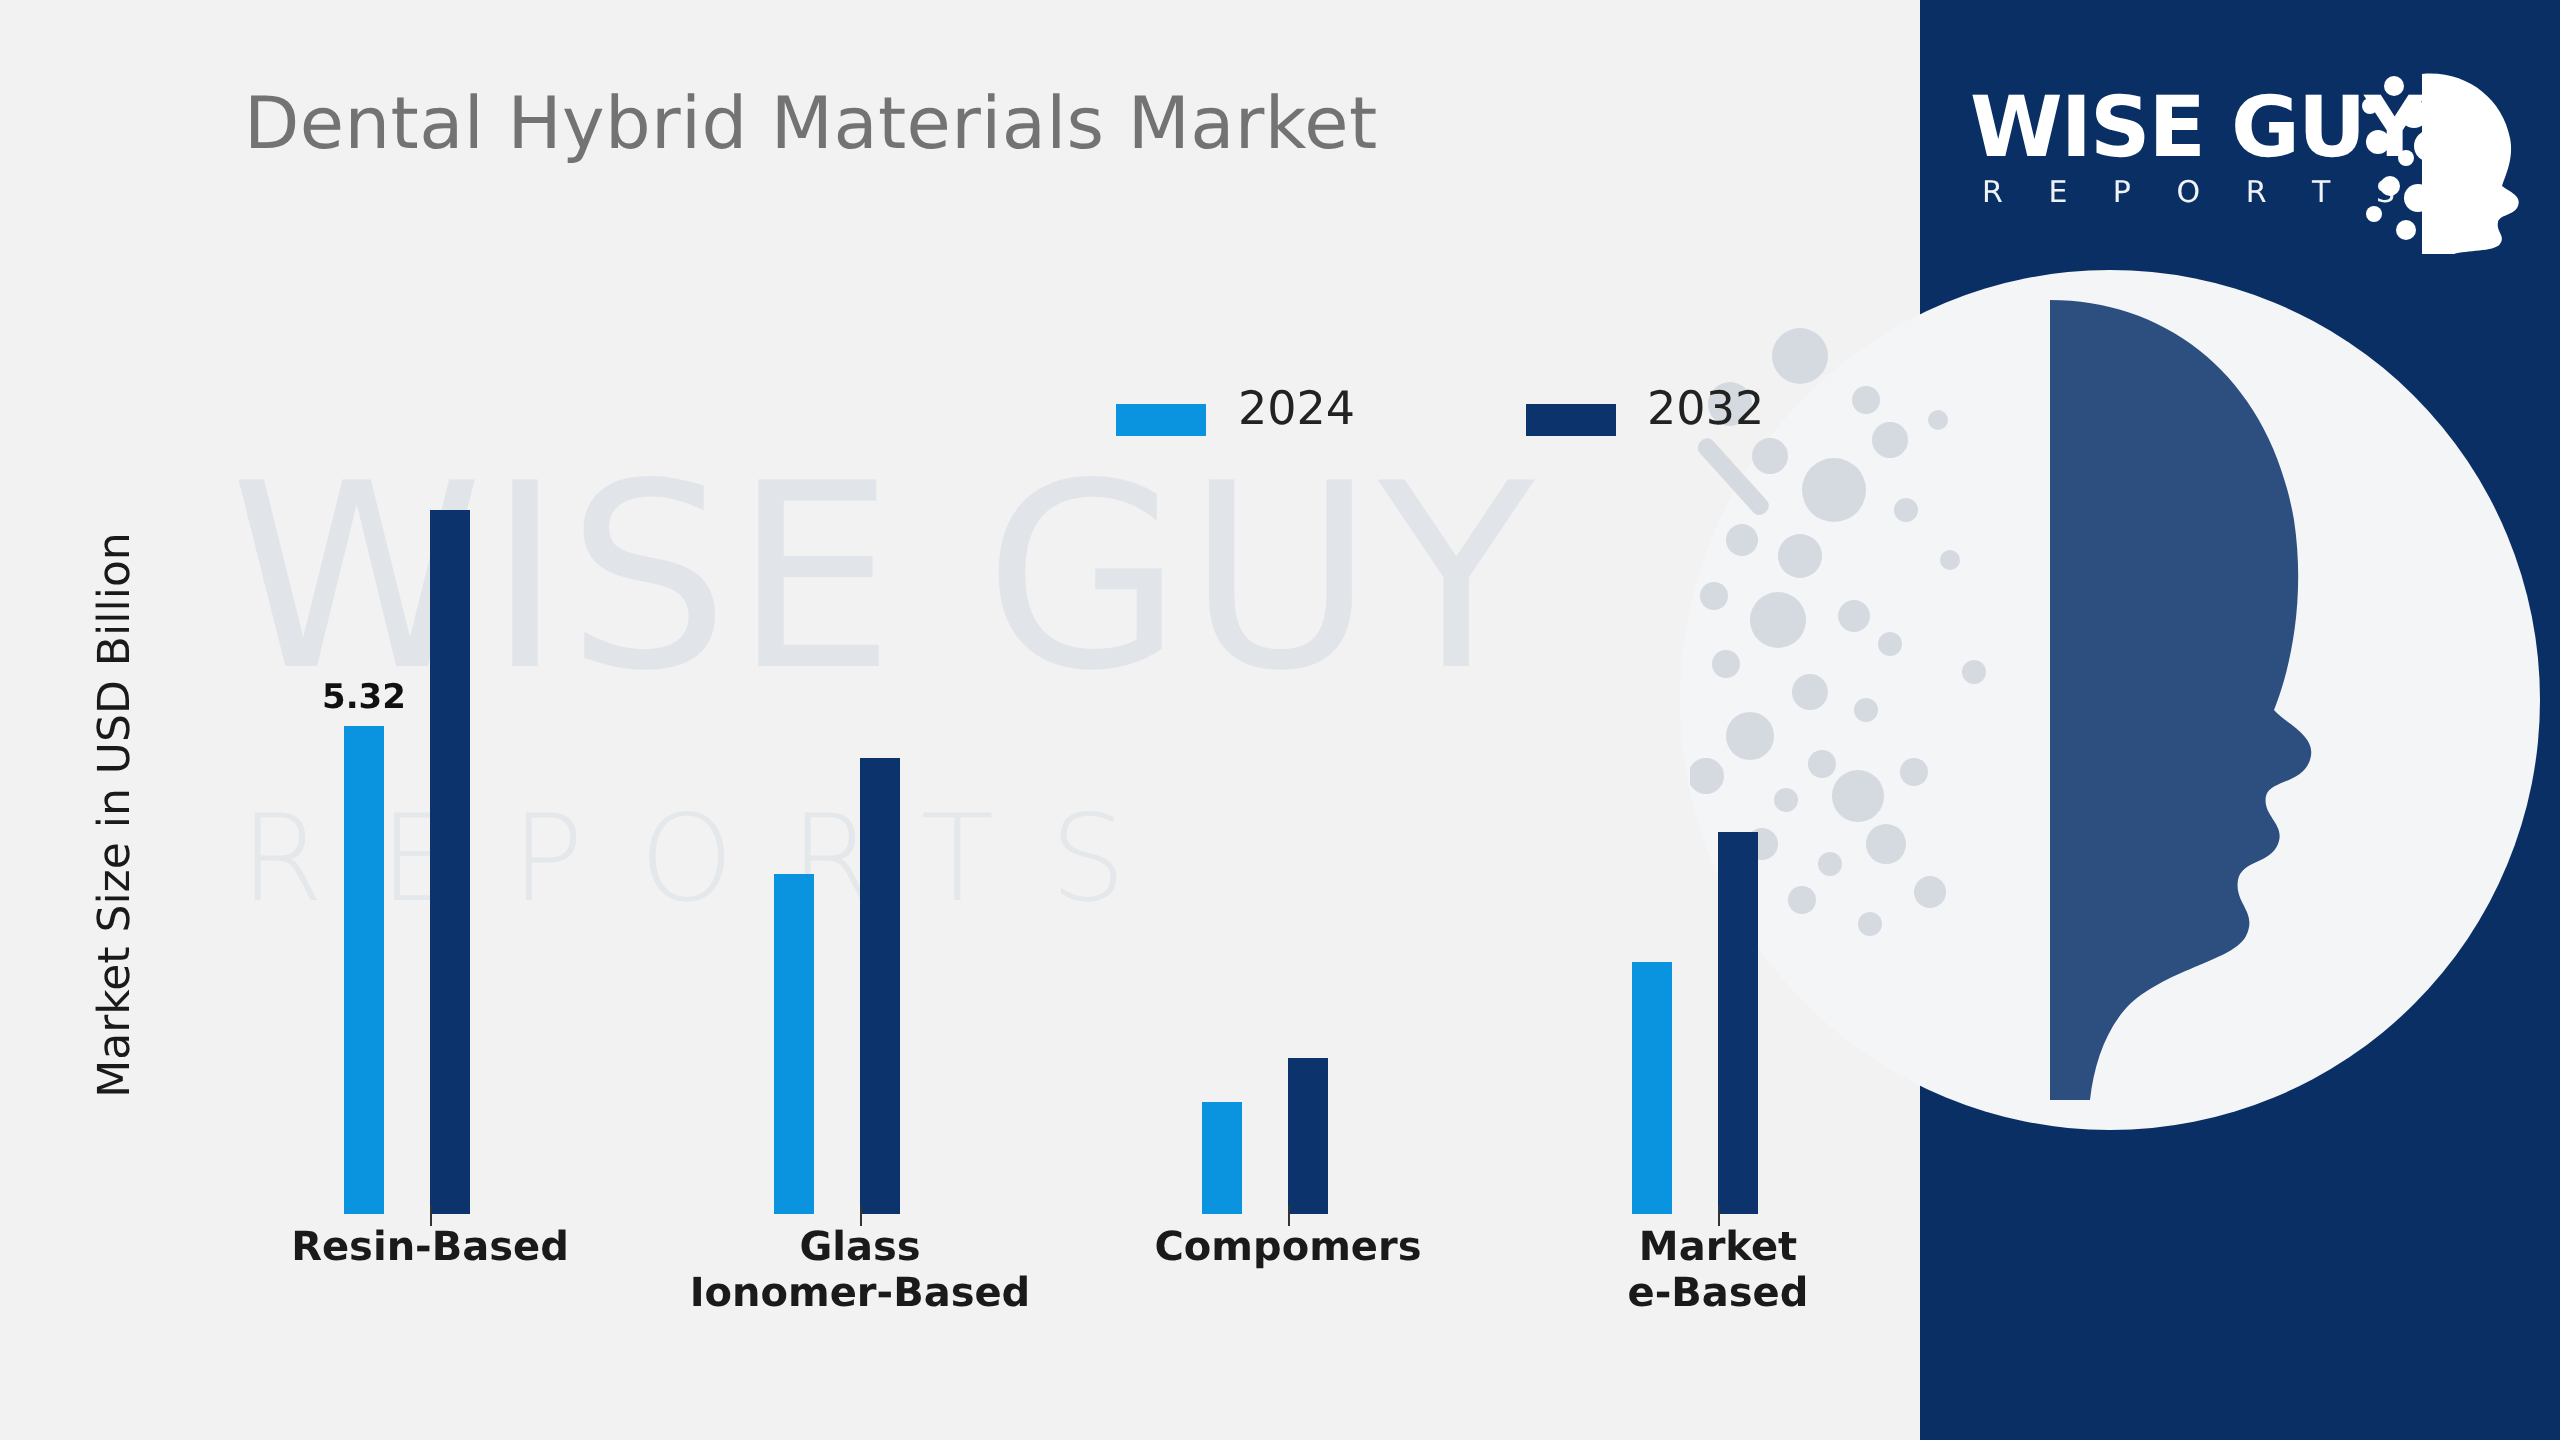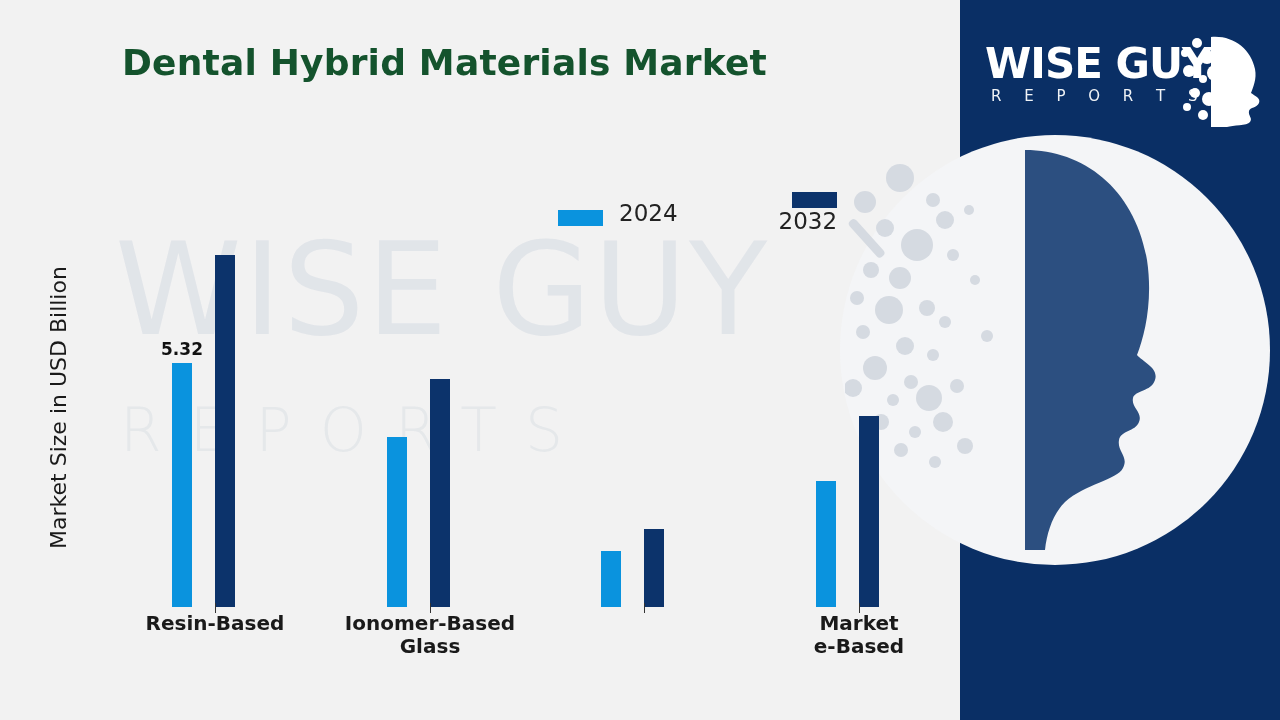--- a/index.html
+++ b/index.html
@@ -46,21 +46,21 @@
   .wm-line2 {
     position:absolute; left:120px; top:395px;
     font-size:60px; font-weight:300; letter-spacing:28px;
     color:#e4e7ea; opacity:.9; white-space:nowrap;
     font-family:"DejaVu Sans", sans-serif;
   }
 
   
   .chart-title {
     position:absolute; left:122px; top:42px;
-    font-size:36px; font-weight:700; color:#14532d;
+    font-size:36px; font-weight:400; color:#737373;
     letter-spacing:.2px; z-index:6; white-space:nowrap;
   }
 
   
   .logo { position:absolute; left:985px; top:35px; width:280px; height:90px; z-index:7; }
   .logo-word {
     position:absolute; left:0; top:4px;
     font-size:42px; font-weight:700; color:#ffffff;
     letter-spacing:-1px; white-space:nowrap;
     font-family:"DejaVu Sans", sans-serif;
@@ -69,21 +69,21 @@
     position:absolute; left:6px; top:52px;
     font-size:15px; font-weight:400; color:#f0f3f6;
     letter-spacing:9px; white-space:nowrap;
     font-family:"DejaVu Sans", sans-serif;
   }
   .logo-head { position:absolute; left:196px; top:0px; width:84px; height:92px; }
 
   
   .legend { position:absolute; left:558px; top:192px; z-index:6; display:flex; align-items:center; gap:0; }
   .legend-item { display:flex; align-items:flex-end; }
-  .legend-item + .legend-item { margin-left:85px;flex-direction:column; }
+  .legend-item + .legend-item { margin-left:85px; }
   .legend-swatch { width:45px; height:16px; display:block; }
   .legend-label { margin-left:16px; font-size:23px; color:#222; font-family:"DejaVu Sans", sans-serif; }
 
   
   .plot-area { position:absolute; left:0; top:0; width:960px; height:720px; z-index:5; }
   .y-axis-title {
     position:absolute; left:-122px; top:395px;
     width:360px; text-align:center;
     transform:rotate(-90deg); transform-origin:center center;
     font-size:22px; color:#1a1a1a; white-space:nowrap;
@@ -224,28 +224,31 @@
         <div class="tick" style="left: 215px;"></div>
         <div class="cat-label" style="left: 115px;">
           <div>Resin-Based</div>
         </div>
         <div class="bar-group" style="left: 387px;">
           <div class="bar s0" style="height: 170.158px; background: rgb(10, 147, 222);"></div>
           <div class="bar s1" style="height: 227.947px; background: rgb(12, 51, 107);"></div>
         </div>
         <div class="tick" style="left: 430px;"></div>
         <div class="cat-label" style="left: 330px;">
+          <div>Glass</div>
           <div>Ionomer-Based</div>
-          <div>Glass</div>
         </div>
         <div class="bar-group" style="left: 601px;">
           <div class="bar s0" style="height: 55.9549px; background: rgb(10, 147, 222);"></div>
           <div class="bar s1" style="height: 77.9699px; background: rgb(12, 51, 107);"></div>
         </div>
         <div class="tick" style="left: 644px;"></div>
+        <div class="cat-label" style="left: 544px;">
+          <div>Compomers</div>
+        </div>
         <div class="bar-group" style="left: 816px;">
           <div class="bar s0" style="height: 126.128px; background: rgb(10, 147, 222);"></div>
           <div class="bar s1" style="height: 191.256px; background: rgb(12, 51, 107);"></div>
         </div>
         <div class="tick" style="left: 859px;"></div>
         <div class="cat-label" style="left: 759px;">
           <div>Market</div>
           <div>e-Based</div>
         </div>
       </div>

